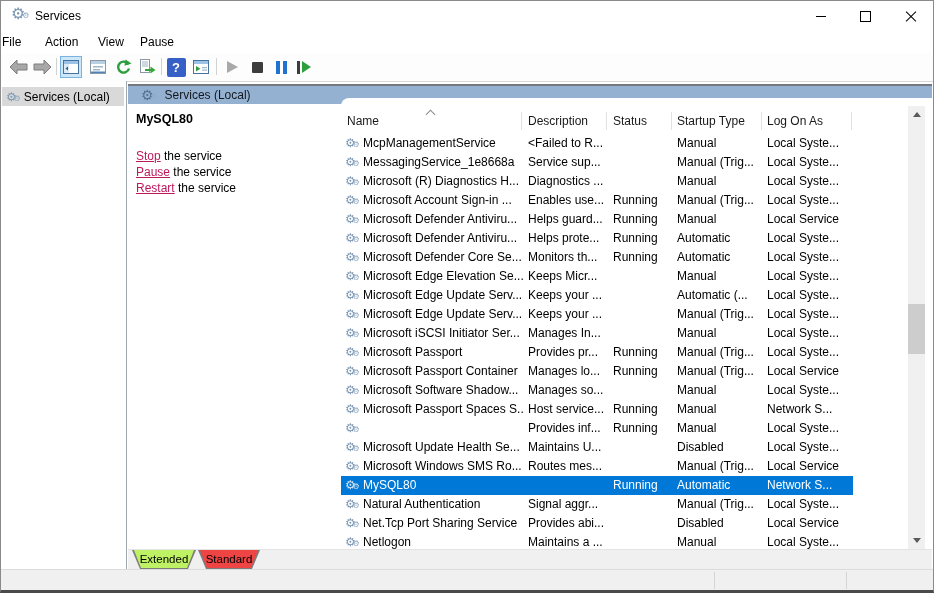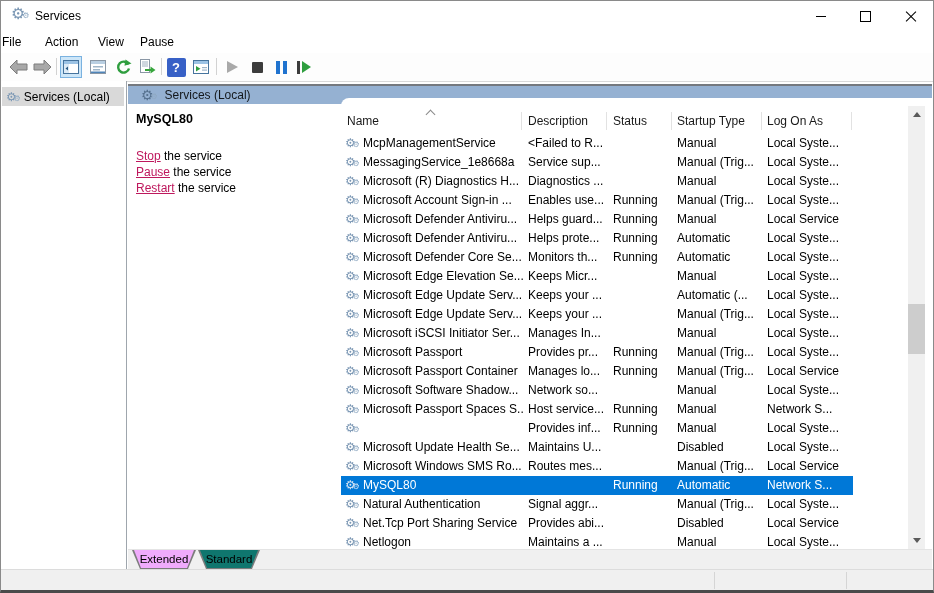--- a/index.html
+++ b/index.html
@@ -76,24 +76,24 @@
   .sarrow{position:absolute;left:0;width:17px;height:17px;display:flex;align-items:center;justify-content:center;}
   .sarrow.up{top:0;}
   .sarrow.down{bottom:0;}
   .tri-up{width:0;height:0;border-left:4px solid transparent;border-right:4px solid transparent;border-bottom:5px solid #5a5a5a;}
   .tri-down{width:0;height:0;border-left:4px solid transparent;border-right:4px solid transparent;border-top:5px solid #5a5a5a;}
   .vthumb{position:absolute;left:0;top:198px;width:17px;height:50px;background:#cdcdcd;}
   
   .tabstrip{position:absolute;left:127px;right:1px;top:548px;height:20px;background:#f0f0f0;border-top:1px solid #e4e4e4;}
   .tab{position:absolute;top:0;height:19px;clip-path:polygon(0 0,100% 0,calc(100% - 8px) 100%,8px 100%);background:#7c7c7c;}
   .tab-inner{position:absolute;left:0;right:0;top:0;bottom:1px;clip-path:polygon(2px 0,calc(100% - 2px) 0,calc(100% - 9px) 100%,9px 100%);
-    background:#f0abfc;text-align:center;line-height:18px;font-size:11.5px;}
+    background:#bef264;text-align:center;line-height:18px;font-size:11.5px;}
   .tab.t1{left:4px;width:64px;}
   .tab.t2{left:70px;width:62px;}
-  .tab.inactive .tab-inner{background:#0f766e;}
+  .tab.inactive .tab-inner{background:#ef4444;}
   
   .statusbar{position:absolute;left:0;right:0;top:568px;height:22px;background:#f0f0f0;border-top:1px solid #dcdcdc;}
   .sbsep{position:absolute;top:2px;width:1px;height:17px;background:#d5d5d5;}
   
   .tbicon{display:block;}
 </style>
 </head>
 <body>
 
 <div class="window">
@@ -345,21 +345,21 @@
         <span class="gear">⚙</span>
         <span class="cell c-name">Microsoft Passport Container</span>
         <span class="cell c-desc">Manages lo...</span>
         <span class="cell c-status">Running</span>
         <span class="cell c-startup">Manual (Trig...</span>
         <span class="cell c-logon">Local Service</span>
       </div>
         <div class="row">
         <span class="gear">⚙</span>
         <span class="cell c-name">Microsoft Software Shadow...</span>
-        <span class="cell c-desc">Network so...</span>
+        <span class="cell c-desc">Manages so...</span>
         <span class="cell c-status"></span>
         <span class="cell c-startup">Manual</span>
         <span class="cell c-logon">Local Syste...</span>
       </div>
         <div class="row">
         <span class="gear">⚙</span>
         <span class="cell c-name">Microsoft Passport Spaces S...</span>
         <span class="cell c-desc">Host service...</span>
         <span class="cell c-status">Running</span>
         <span class="cell c-startup">Manual</span>

